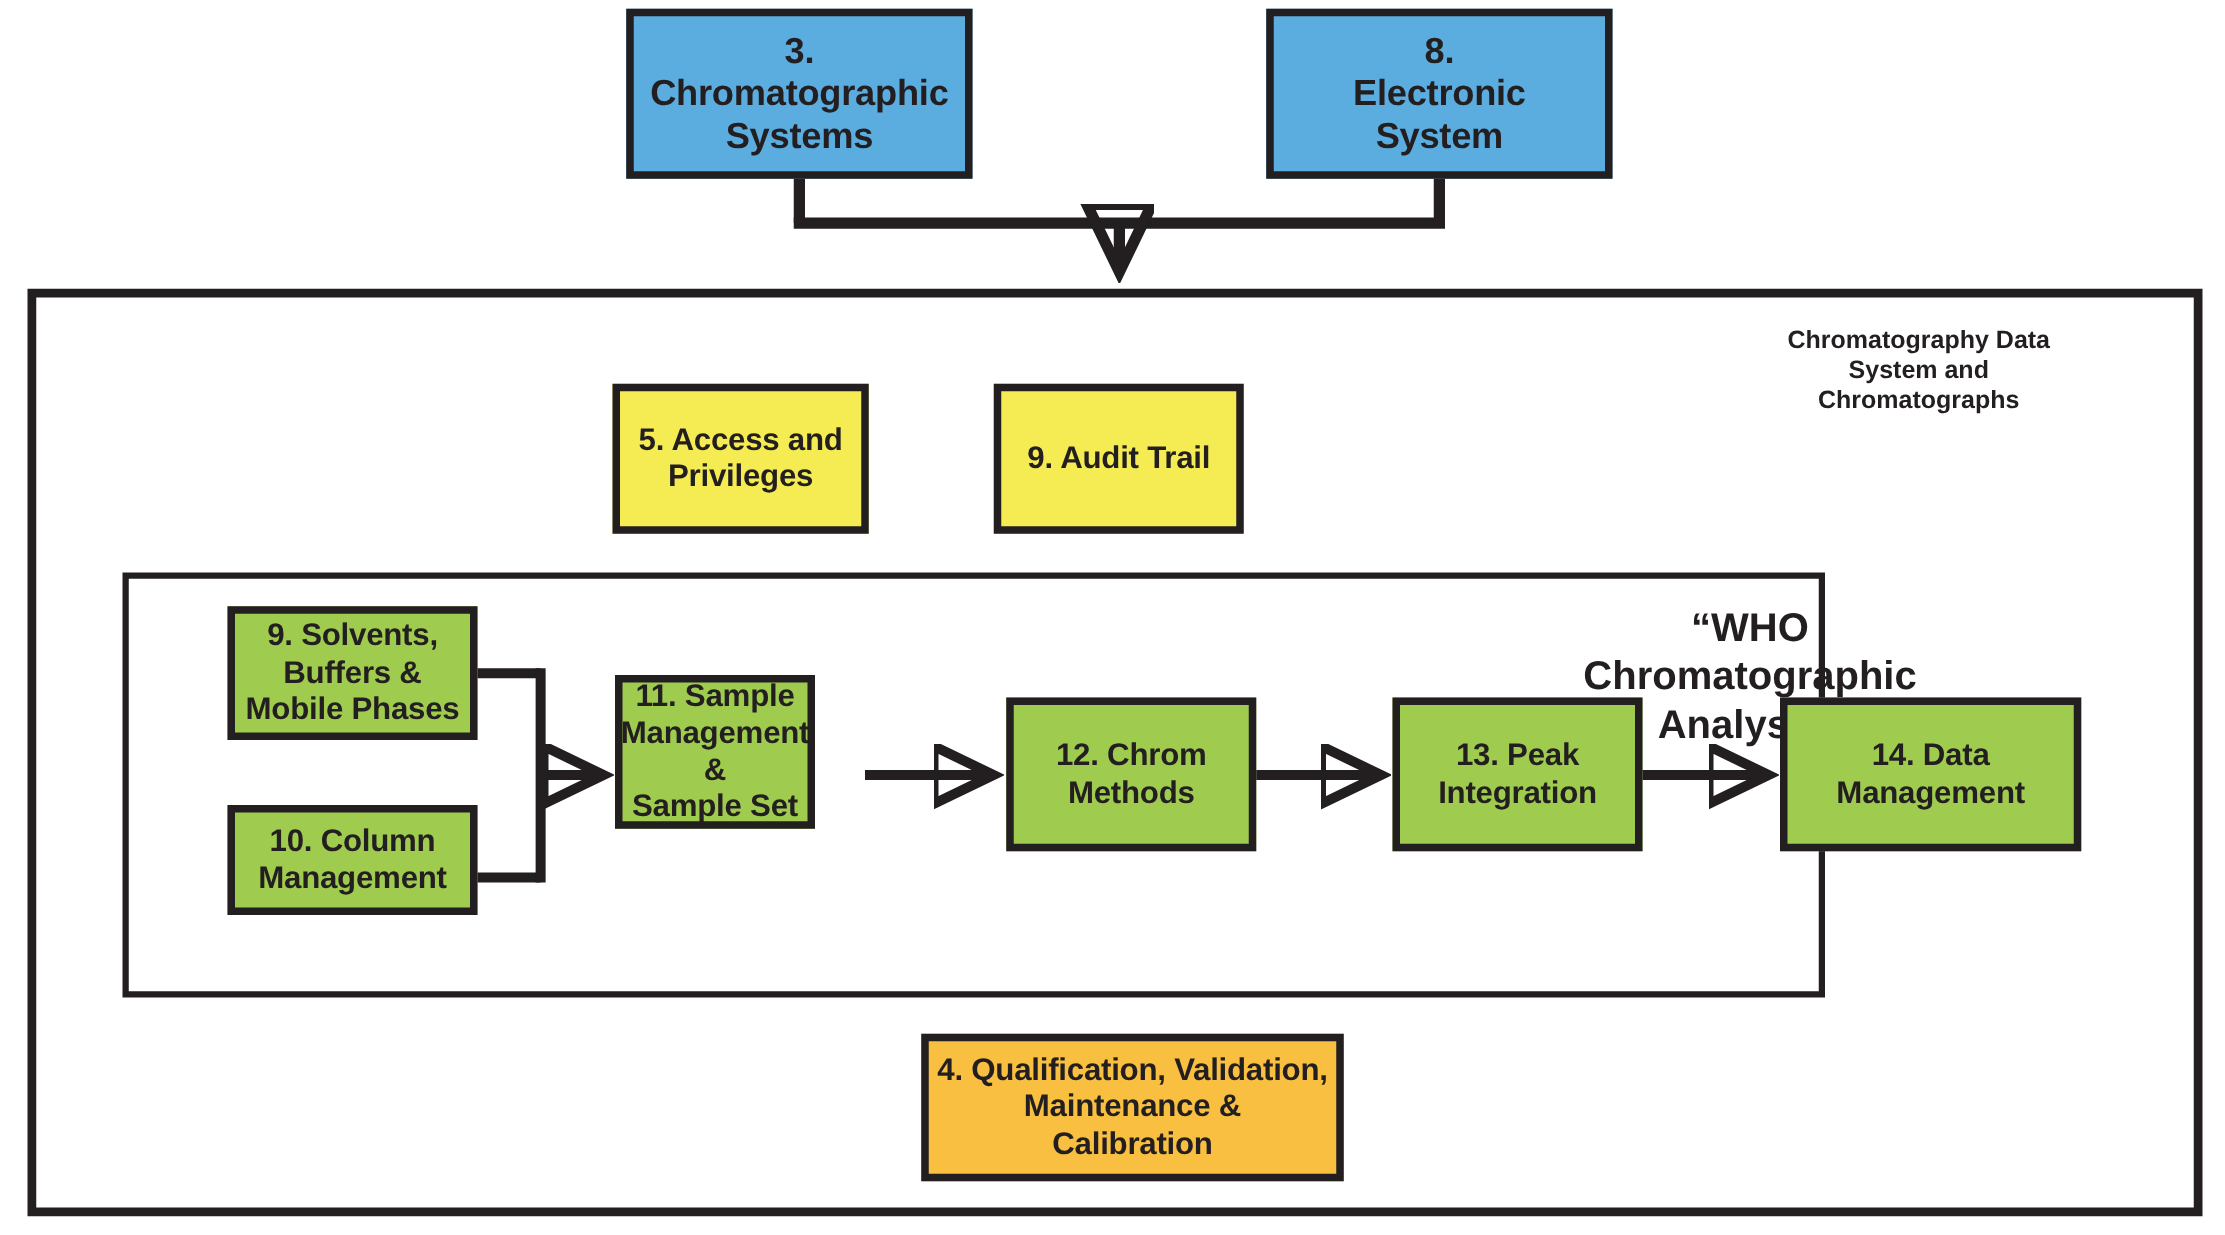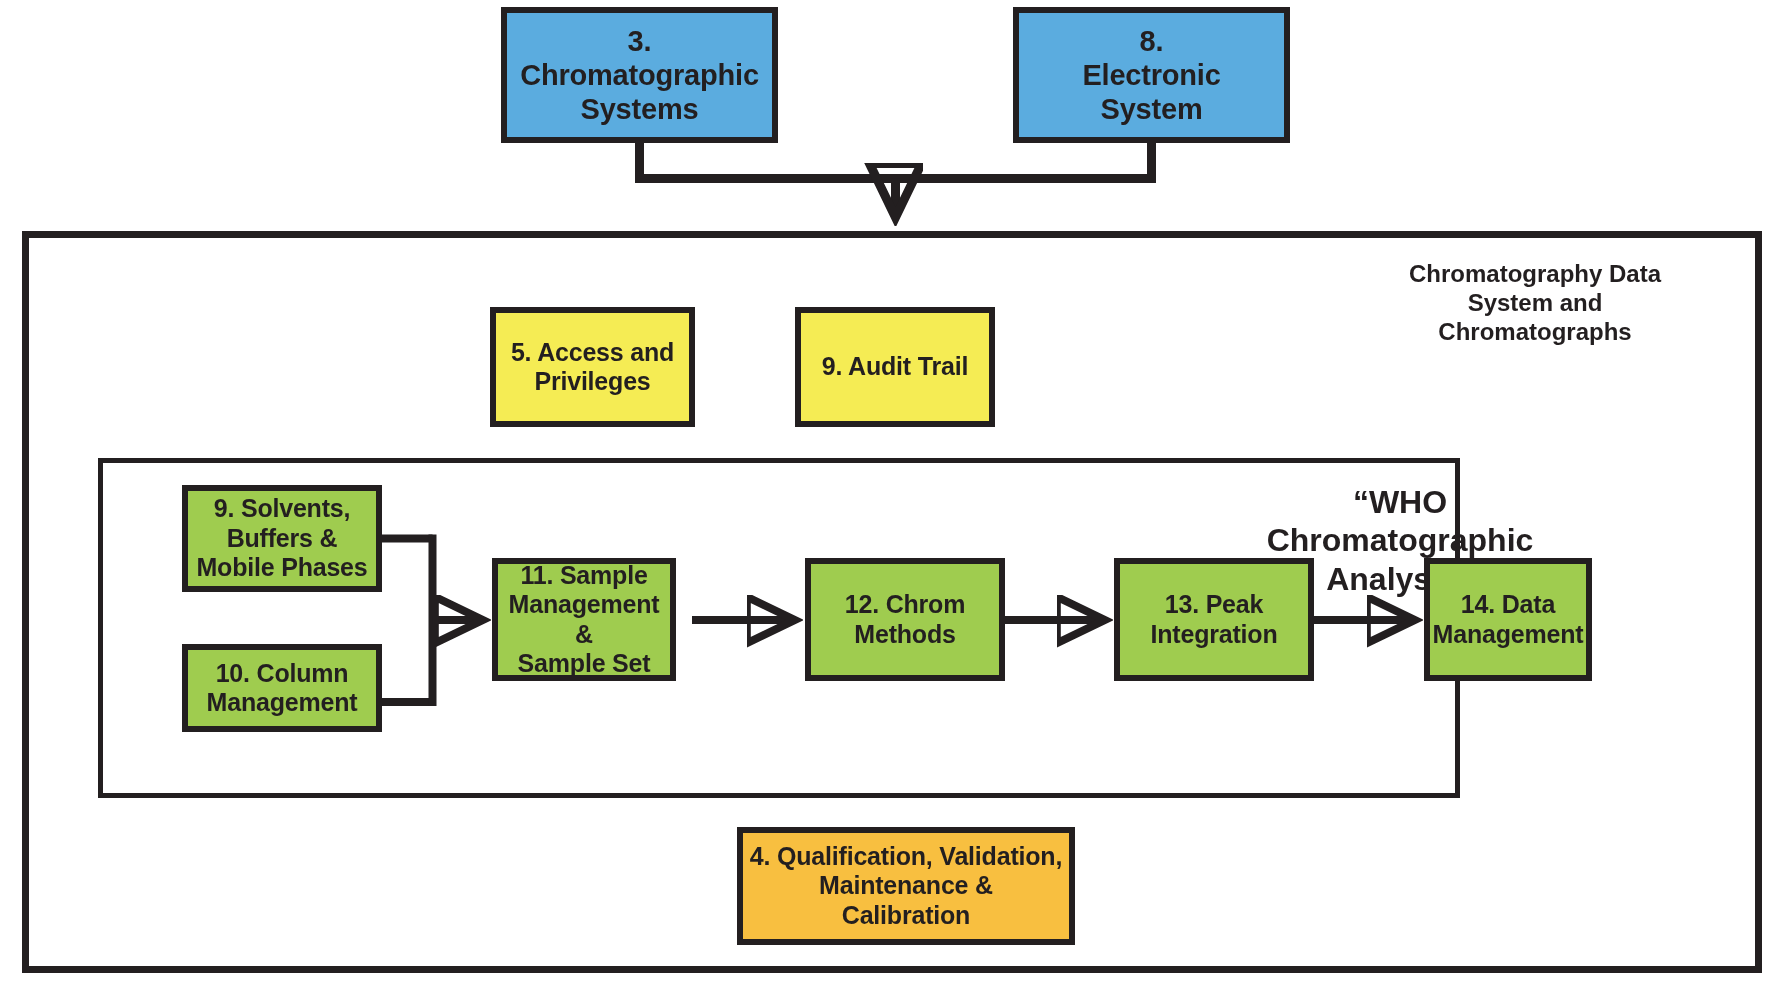--- a/index.html
+++ b/index.html
@@ -47,21 +47,21 @@
     border: 5px solid #231f20;
     background: transparent;
   }
   .frame-title {
     position: absolute;
     text-align: center;
     font-weight: bold;
     color: #231f20;
     line-height: 1.2;
   }
-  #cds-title { font-size: 24px; }
+  #cds-title { font-size: 20px; }
   #who-title { font-size: 32px; }
 
   svg.connectors {
     position: absolute;
     left: 0;
     top: 0;
     width: 1780px;
     height: 988px;
     pointer-events: none;
   }
@@ -89,27 +89,27 @@
 
 
   <div class="frame-inner" id="who-frame" style="left:98px; top:458px; width:1362px; height:340px;"></div>
 
   <div class="frame-title" id="who-title" style="left:1230px; top:483px; width:340px;">“WHO Chromatographic<br>Analysis”</div>
 
   <div class="box box-green" id="box9" style="left:182px; top:485px; width:200px; height:107px;">9. Solvents,<br>Buffers &amp;<br>Mobile Phases</div>
 
   <div class="box box-green" id="box10" style="left:182px; top:644px; width:200px; height:88px;">10. Column<br>Management</div>
 
-  <div class="box box-green" id="box11" style="left:492px; top:558px; width:184px; height:123px;">11. Sample<br>Management &amp;<br>Sample Set</div>
+  <div class="box box-green" id="box11" style="left:492px; top:540px; width:160px; height:123px;">11. Sample<br>Management &amp;<br>Sample Set</div>
 
   <div class="box box-green" id="box12" style="left:805px; top:558px; width:200px; height:123px;">12. Chrom<br>Methods</div>
 
   <div class="box box-green" id="box13" style="left:1114px; top:558px; width:200px; height:123px;">13. Peak<br>Integration</div>
 
-  <div class="box box-green" id="box14" style="left:1424px; top:558px; width:168px; height:123px;">14. Data<br>Management</div>
+  <div class="box box-green" id="box14" style="left:1424px; top:558px; width:241px; height:123px;">14. Data<br>Management</div>
 
   <div class="box box-orange" id="box4" style="left:737px; top:827px; width:338px; height:118px;">4. Qualification, Validation,<br>Maintenance &amp;<br>Calibration</div>
 
   <svg class="connectors" viewBox="0 0 1780 988">
     <defs>
       <marker id="arrowhead" markerWidth="7" markerHeight="7" refX="5.4" refY="3.1" orient="auto" markerUnits="strokeWidth">
         <path d="M0,0.2 L6,3.1 L0,6 z" fill="#231f20" stroke="none"></path>
       </marker>
     </defs>
 

